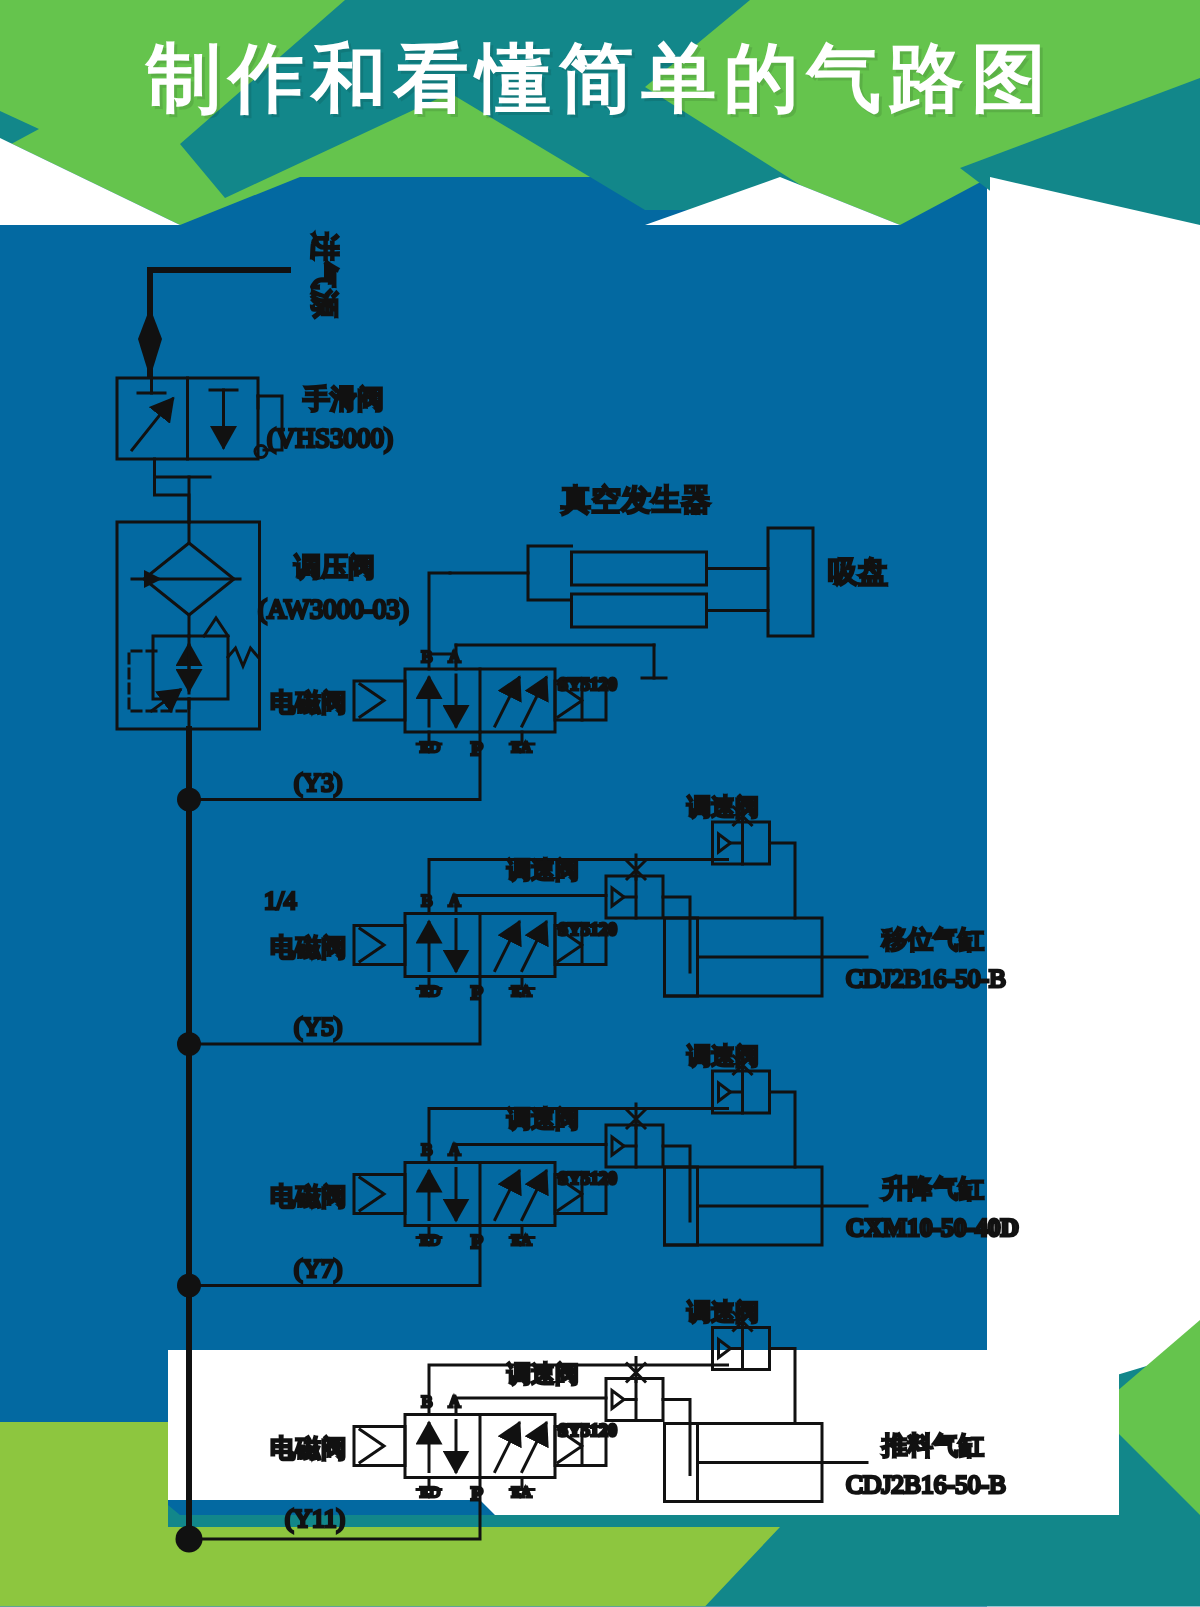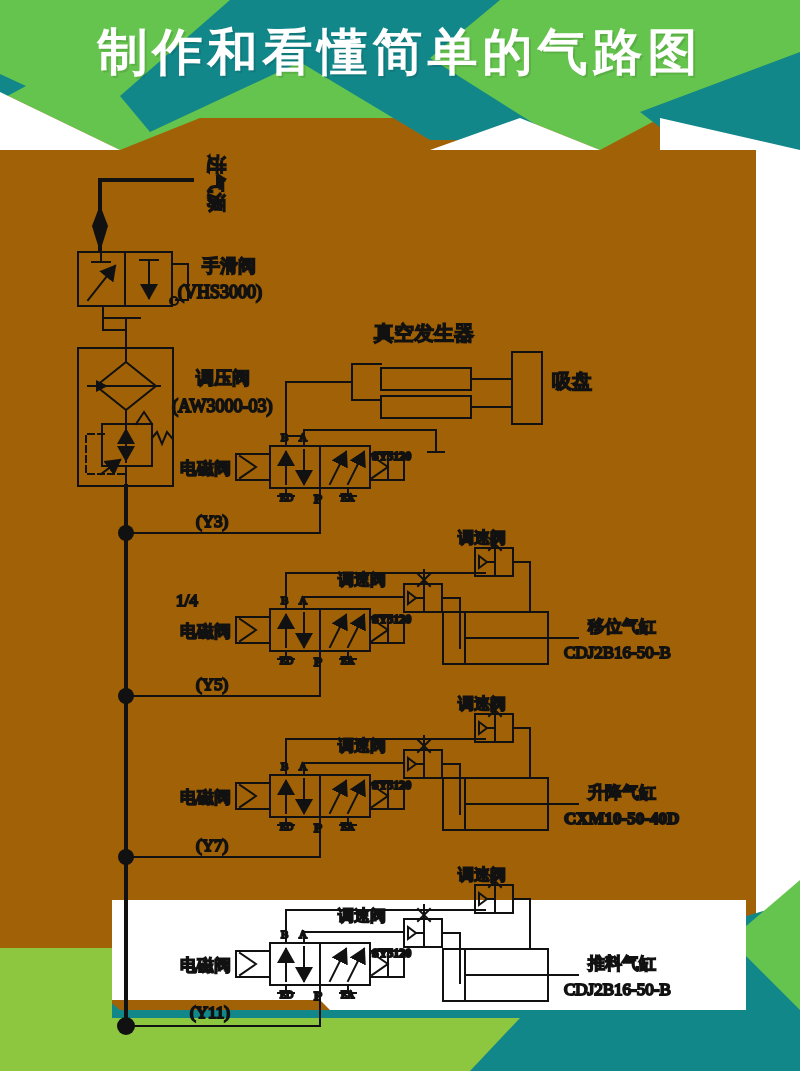--- a/index.html
+++ b/index.html
@@ -9,22 +9,22 @@
   }
   body {
     width: 800px; height: 1071px;
     position: relative;
     overflow: hidden;
     font-family: "Liberation Serif", "DejaVu Serif", serif;
   }
   #poster {
     position: absolute;
     left: 0; top: 0;
-    width: 756px; height: 1071px;
-    background: #a16207;
+    width: 658px; height: 1071px;
+    background: #0369a1;
     padding-left: 20px;
   }
   #banner-layer, #diagram-layer {
     position: absolute;
     left: 0; top: 0;
     width: 800px; height: 1071px;
   }
   #diagram-layer { pointer-events: none; }
   .title-text {
     position: absolute;

